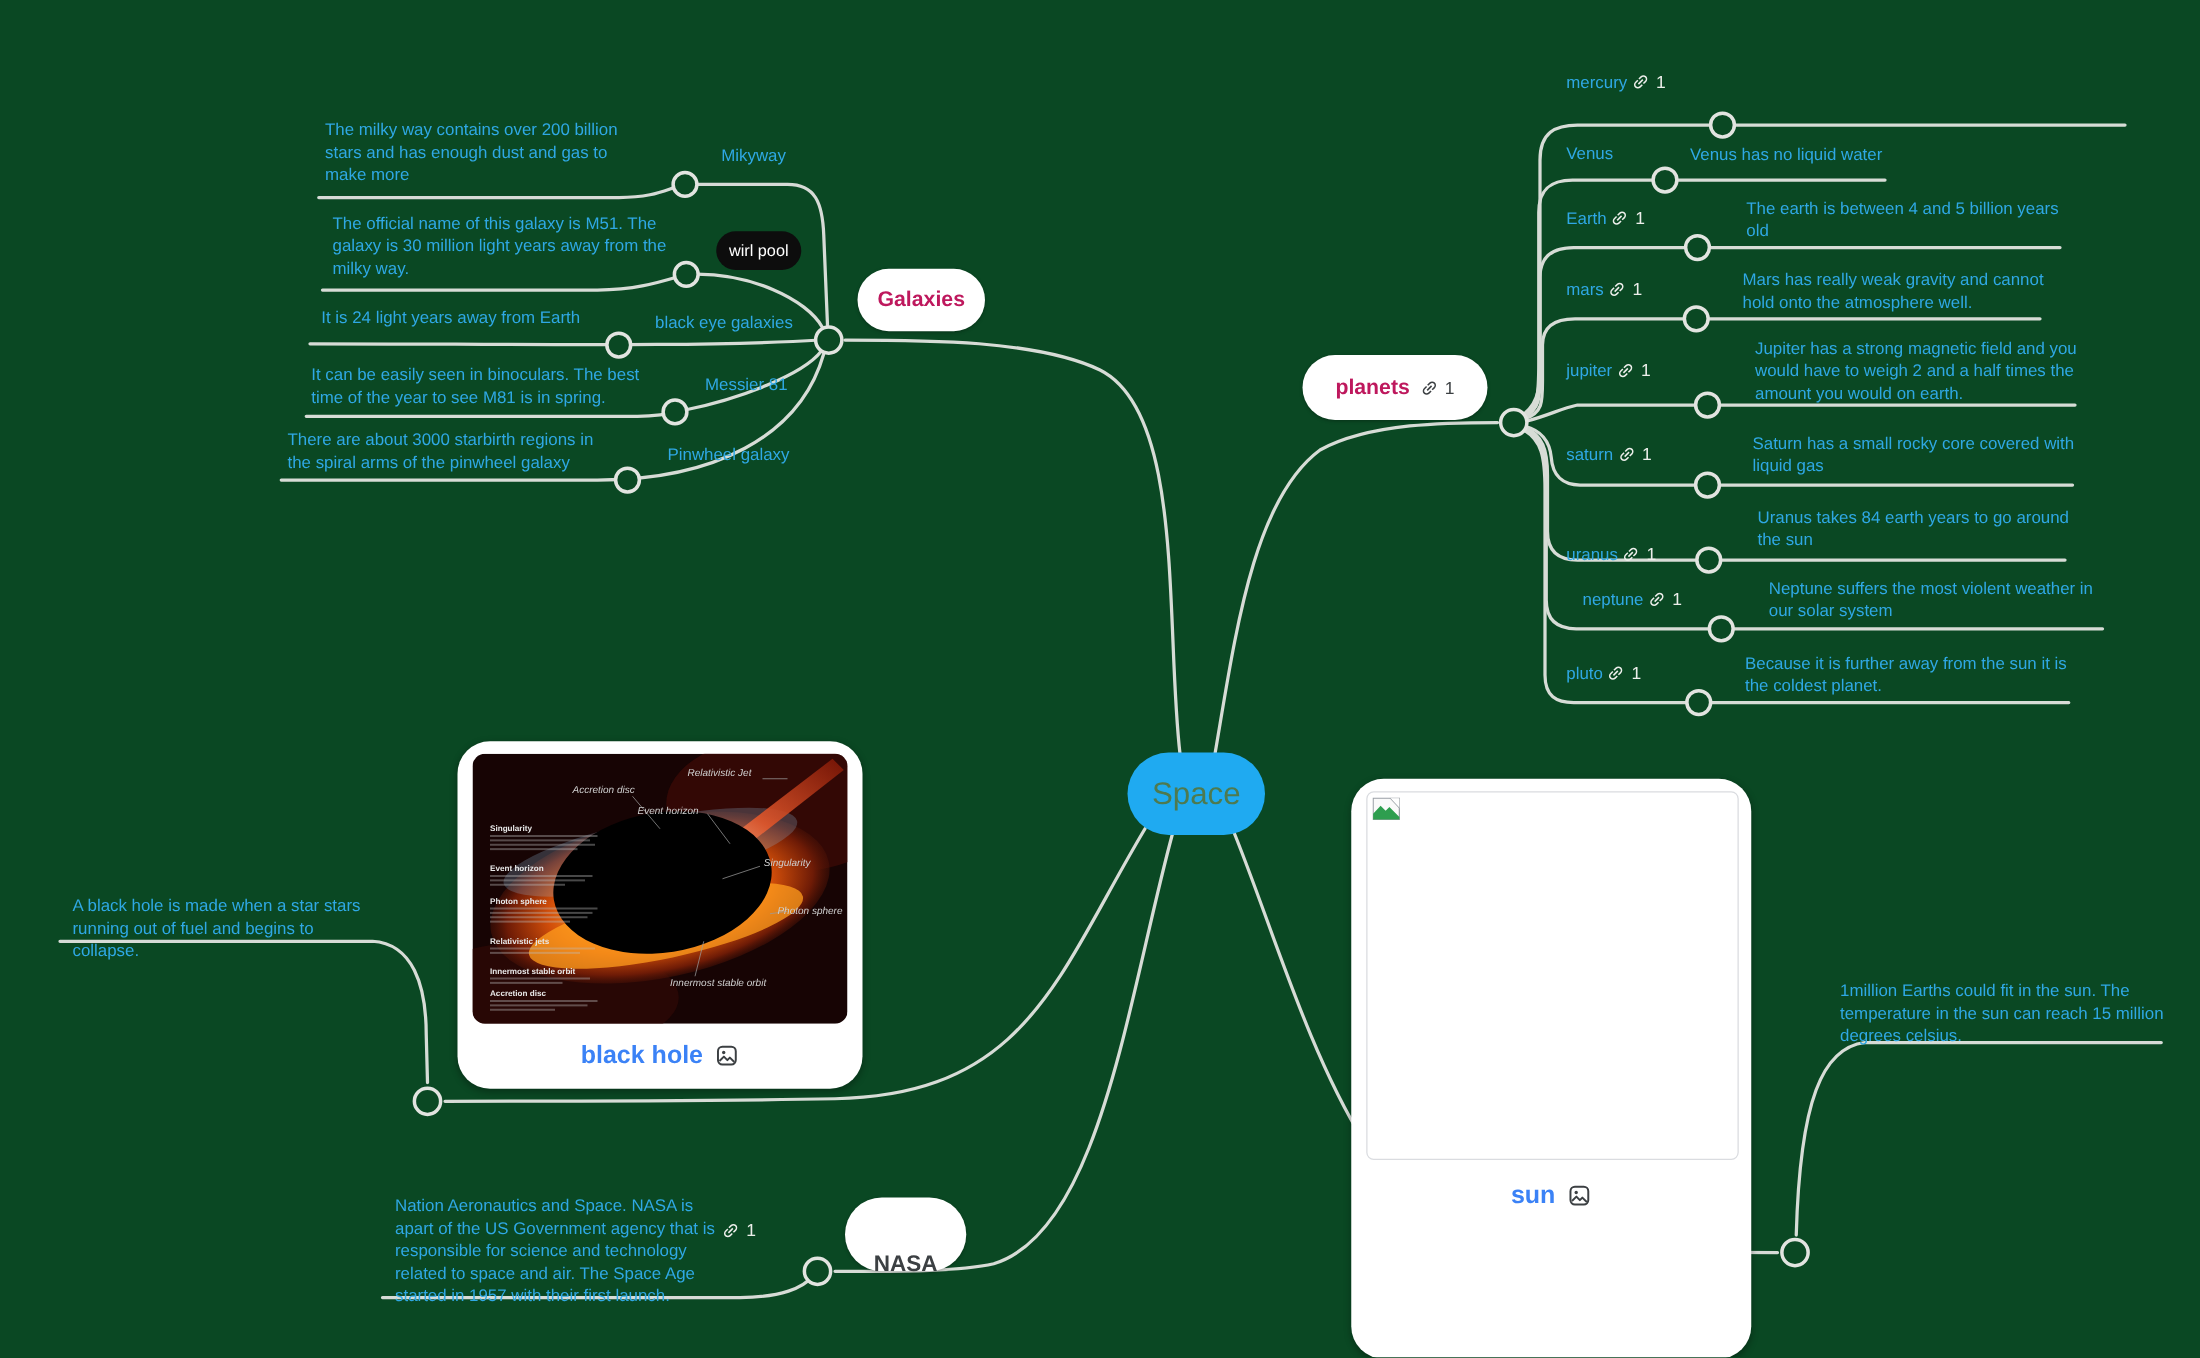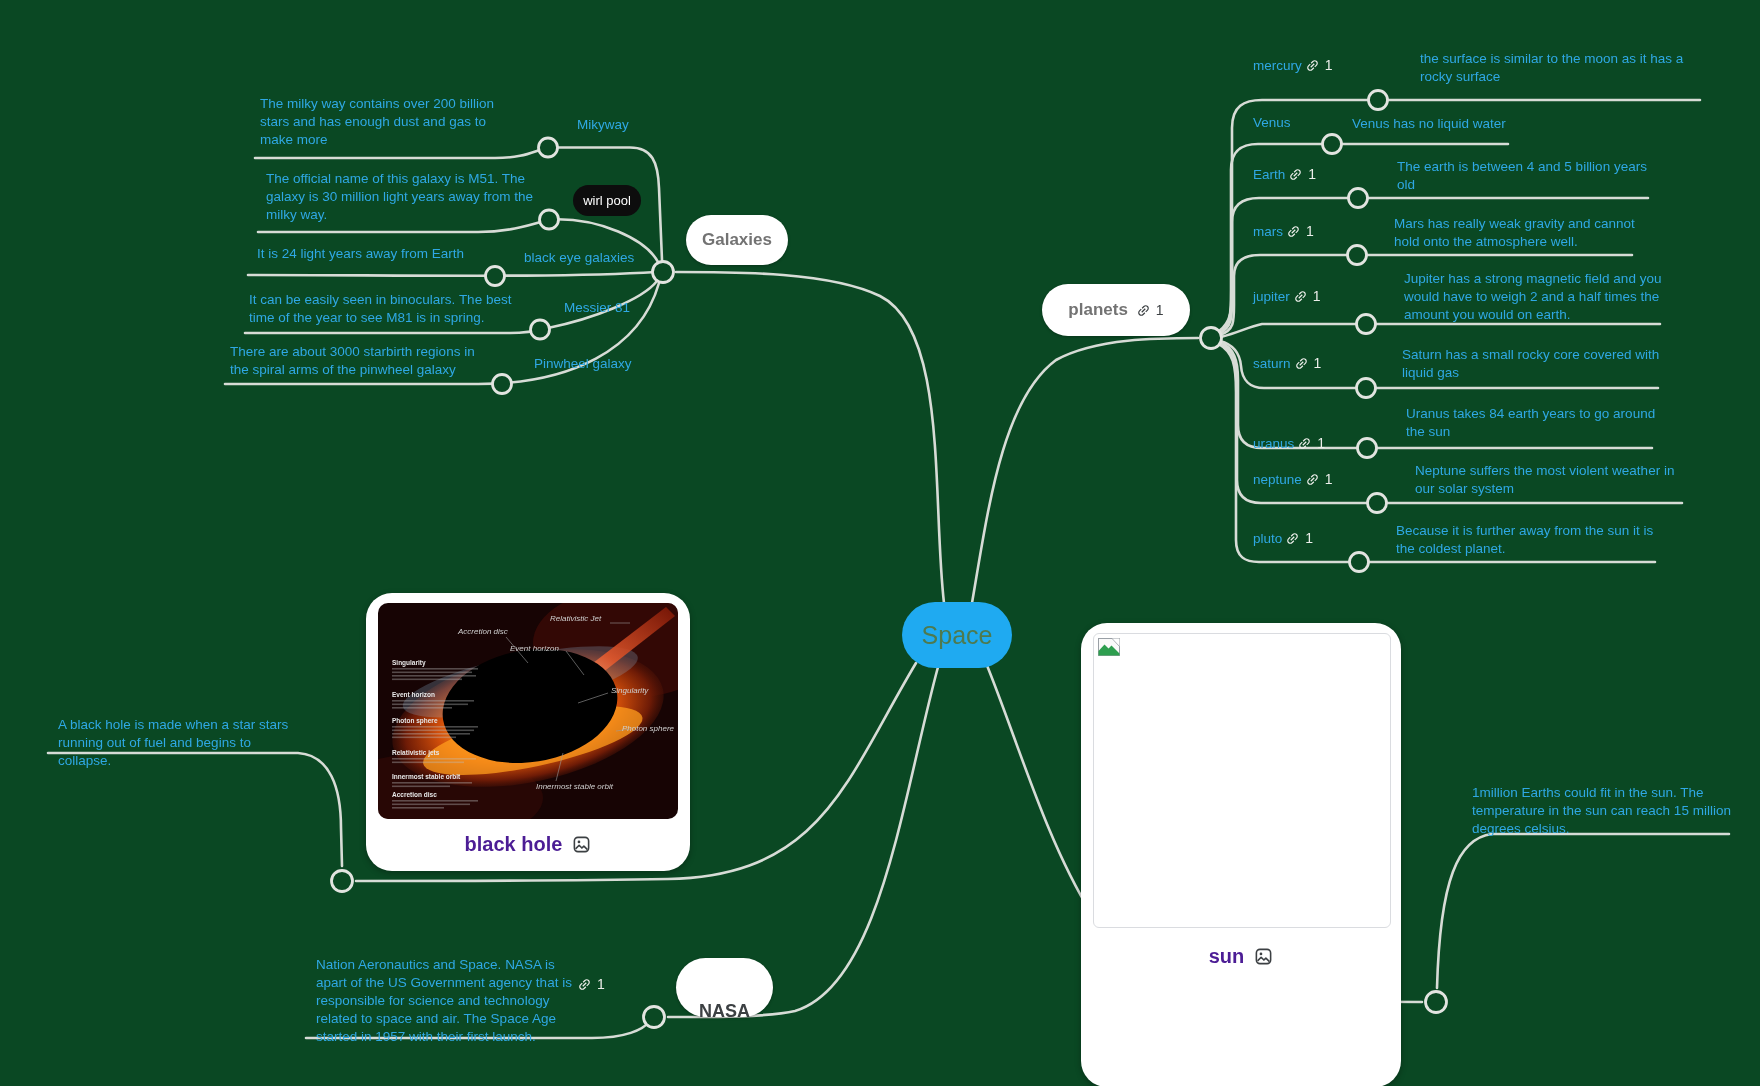--- a/index.html
+++ b/index.html
@@ -3,27 +3,27 @@
 <meta charset="utf-8">
 <style>
   html,body{margin:0;padding:0;background:#0A4823;}
   #canvas{position:relative;width:1760px;height:1086px;background:#0A4823;overflow:hidden;
           font-family:"Liberation Sans","DejaVu Sans",sans-serif;}
   #links{position:absolute;left:0;top:0;}
   .note{position:absolute;color:#2FA8E4;font-size:13.5px;line-height:1.33;}
   .clabel{position:absolute;color:#2FA8E4;font-size:13.5px;white-space:nowrap;}
   .pill{position:absolute;background:#fff;border-radius:999px;display:flex;align-items:center;
         justify-content:center;gap:8px;box-shadow:0 1px 3px rgba(0,0,0,.28);}
-  .pill .ttl{font-weight:bold;color:#737373;}
+  .pill .ttl{font-weight:bold;color:#be185d;}
   .rowlab{position:absolute;display:flex;align-items:center;gap:3px;}
   .lb{display:inline-flex;align-items:center;gap:5px;color:#ECEEEA;font-size:14px;}
   .lb svg{display:block;}
   .card{position:absolute;background:#fff;border-radius:26px;box-shadow:0 2px 6px rgba(0,0,0,.3);}
   .card .cap{position:absolute;left:0;right:0;display:flex;align-items:center;justify-content:center;
-             gap:10px;font-weight:bold;font-size:20px;color:#4c1d95;}
+             gap:10px;font-weight:bold;font-size:20px;color:#3b82f6;}
   .spacepill{position:absolute;left:902px;top:602px;width:110px;height:66px;background:#1FAAF1;
              border-radius:33px;display:flex;align-items:center;justify-content:center;
              font-size:25px;color:#4E7A4F;}
   .blackpill{position:absolute;left:573px;top:185px;width:68px;height:31px;background:#0d0d0d;
              border-radius:16px;display:flex;align-items:center;justify-content:center;
              color:#fff;font-size:13px;white-space:nowrap;}
 </style>
 </head>
 <body>
 
@@ -123,21 +123,20 @@
     <span class="clabel" style="position:static;">mercury</span>
     <span class="lb">
         <svg width="15" height="15" viewBox="0 0 24 24" fill="#ECEEEA">
           <g transform="rotate(-45 12 12)">
             <path d="M3.9 12c0-1.71 1.39-3.1 3.1-3.1h4V7H7c-2.76 0-5 2.24-5 5s2.24 5 5 5h4v-1.9H7c-1.71 0-3.1-1.39-3.1-3.1zM8 13h8v-2H8v2zm9-6h-4v1.9h4c1.71 0 3.1 1.39 3.1 3.1s-1.39 3.1-3.1 3.1h-4V17h4c2.76 0 5-2.24 5-5s-2.24-5-5-5z"></path>
           </g>
         </svg>
         <span>1</span>
       </span>
   </div>
-  <div class="note" style="left:1420px;top:50px;width:278px;">the surface is similar to the moon as it has a rocky surface</div>
 
   <div class="rowlab" style="left:1253px;top:115px;">
     <span class="clabel" style="position:static;">Venus</span>
   </div>
   <div class="note" style="left:1352px;top:115px;width:230px;white-space:nowrap;">Venus has no liquid water</div>
 
   <div class="rowlab" style="left:1253px;top:166px;">
     <span class="clabel" style="position:static;">Earth</span>
     <span class="lb">
         <svg width="15" height="15" viewBox="0 0 24 24" fill="#ECEEEA">
@@ -196,21 +195,21 @@
           <g transform="rotate(-45 12 12)">
             <path d="M3.9 12c0-1.71 1.39-3.1 3.1-3.1h4V7H7c-2.76 0-5 2.24-5 5s2.24 5 5 5h4v-1.9H7c-1.71 0-3.1-1.39-3.1-3.1zM8 13h8v-2H8v2zm9-6h-4v1.9h4c1.71 0 3.1 1.39 3.1 3.1s-1.39 3.1-3.1 3.1h-4V17h4c2.76 0 5-2.24 5-5s-2.24-5-5-5z"></path>
           </g>
         </svg>
         <span>1</span>
       </span>
   </div>
   <div class="note" style="left:1406px;top:405px;width:250px;">Uranus takes 84 earth years to go around the sun</div>
 
   <div class="rowlab" style="left:1253px;top:471px;">
-    <span class="clabel" style="position:static;">neptune</span>
+    <span class="clabel" style="position:static;margin-left:13px;">neptune</span>
     <span class="lb">
         <svg width="15" height="15" viewBox="0 0 24 24" fill="#ECEEEA">
           <g transform="rotate(-45 12 12)">
             <path d="M3.9 12c0-1.71 1.39-3.1 3.1-3.1h4V7H7c-2.76 0-5 2.24-5 5s2.24 5 5 5h4v-1.9H7c-1.71 0-3.1-1.39-3.1-3.1zM8 13h8v-2H8v2zm9-6h-4v1.9h4c1.71 0 3.1 1.39 3.1 3.1s-1.39 3.1-3.1 3.1h-4V17h4c2.76 0 5-2.24 5-5s-2.24-5-5-5z"></path>
           </g>
         </svg>
         <span>1</span>
       </span>
   </div>
   <div class="note" style="left:1415px;top:462px;width:268px;">Neptune suffers the most violent weather in our solar system</div>

